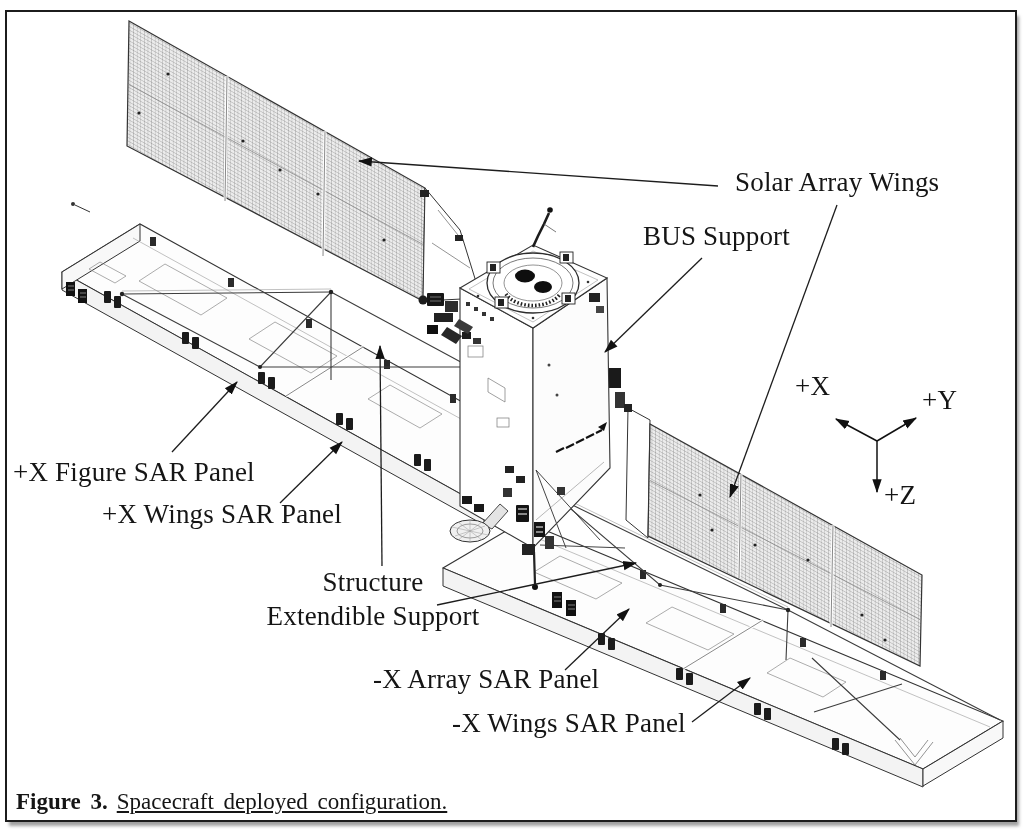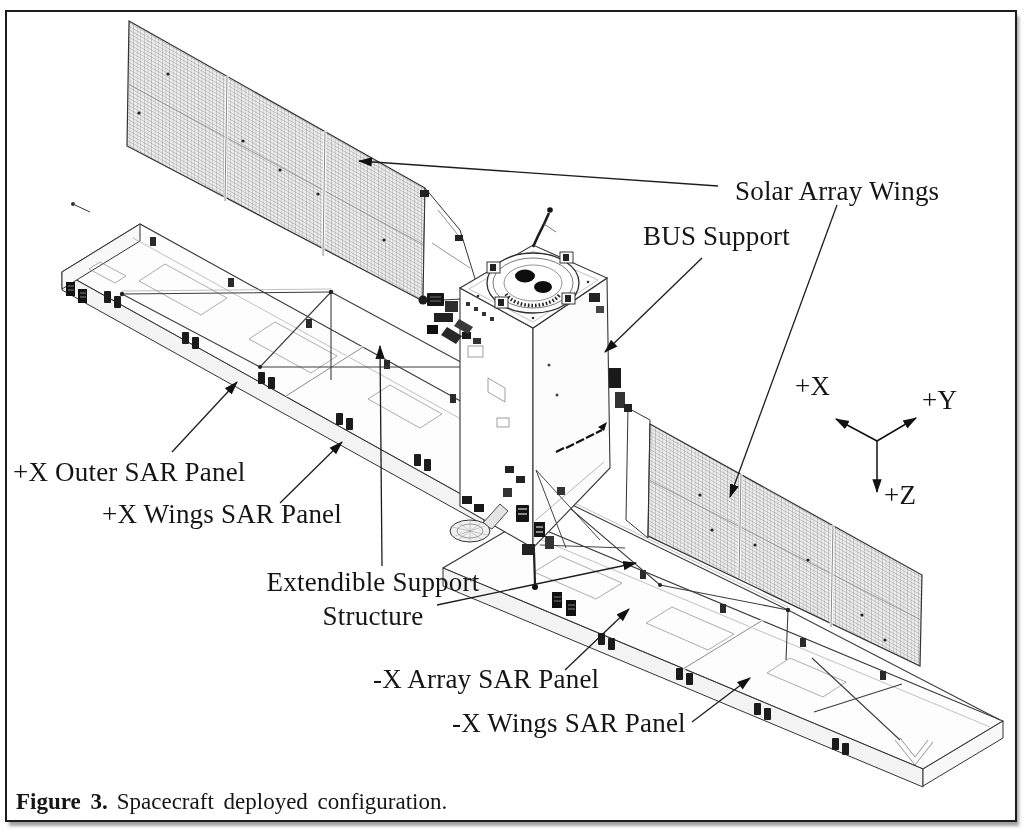--- a/index.html
+++ b/index.html
@@ -9,21 +9,21 @@
        border:2px solid #1c1c1c;background:#ffffff;
        box-shadow:3px 5px 3px -1px rgba(110,110,110,0.65);}
   svg.diagram{position:absolute;left:0;top:0;width:1024px;height:835px;z-index:2;}
   .lbl{position:absolute;z-index:3;font-size:27px;line-height:30px;
        letter-spacing:0.2px;white-space:nowrap;color:#151515;}
   .lbl.axis{font-size:27px;}
   .ess{width:242px;text-align:center;line-height:34px;}
   .caption{position:absolute;z-index:3;left:16px;top:789px;font-size:23px;
        white-space:nowrap;word-spacing:4px;}
   .cap-label{font-weight:bold;}
-  .cap-text{margin-left:9px;}
+  .cap-text{margin-left:9px;text-decoration:underline;}
 </style>
 </head>
 <body>
 
 <div class="figure-frame"></div>
 
 <svg class="diagram" viewBox="0 0 1024 835" xmlns="http://www.w3.org/2000/svg">
   <defs>
     <pattern id="solarGrid" width="3.6" height="3.6" patternUnits="userSpaceOnUse" patternTransform="skewY(29.4)">
       <rect width="3.6" height="3.6" fill="#ececec"></rect>
@@ -254,35 +254,35 @@
     <path d="M702,258 L605,352" marker-end="url(#ah)"></path>
     <path d="M172,452 L237,382" marker-end="url(#ah)"></path>
     <path d="M280,503 L342,442" marker-end="url(#ah)"></path>
     <path d="M382,566 L380,346" marker-end="url(#ah)"></path>
     <path d="M437,605 L636,563" marker-end="url(#ah)"></path>
     <path d="M565,670 L629,609" marker-end="url(#ah)"></path>
     <path d="M692,722 L750,678" marker-end="url(#ah)"></path>
   </g>
 </svg>
 
-<div class="lbl" style="left:735px;top:176px">Solar Array Wings</div>
+<div class="lbl" style="left:735px;top:167px">Solar Array Wings</div>
 
 <div class="lbl" style="left:643px;top:221px">BUS Support</div>
 
 <div class="lbl axis" style="left:795px;top:371px">+X</div>
 <div class="lbl axis" style="left:922px;top:385px">+Y</div>
 <div class="lbl axis" style="left:884px;top:480px">+Z</div>
 
-<div class="lbl" style="left:13px;top:457px">+X Outer SAR Panel</div>
+<div class="lbl" style="left:13px;top:457px">+X Figure SAR Panel</div>
 
 <div class="lbl" style="left:102px;top:499px">+X Wings SAR Panel</div>
 
 <div class="lbl ess" style="left:252px;top:565px">
+  <div>Structure</div>
   <div>Extendible Support</div>
-  <div>Structure</div>
 </div>
 
 <div class="lbl" style="left:373px;top:664px">-X Array SAR Panel</div>
 
 <div class="lbl" style="left:452px;top:708px">-X Wings SAR Panel</div>
 
 <div class="caption">
   <span class="cap-label">Figure 3.</span><span class="cap-text">Spacecraft deployed configuration.</span>
 </div>
 

